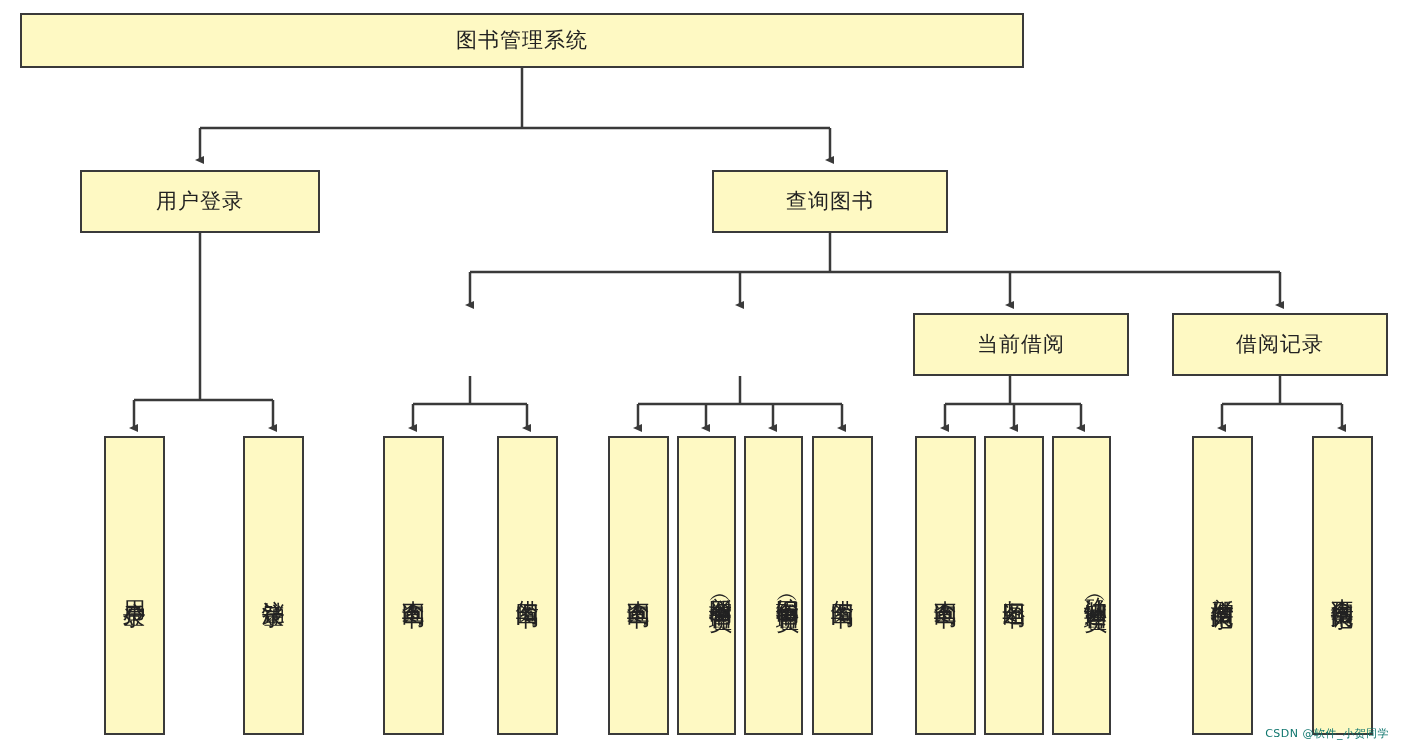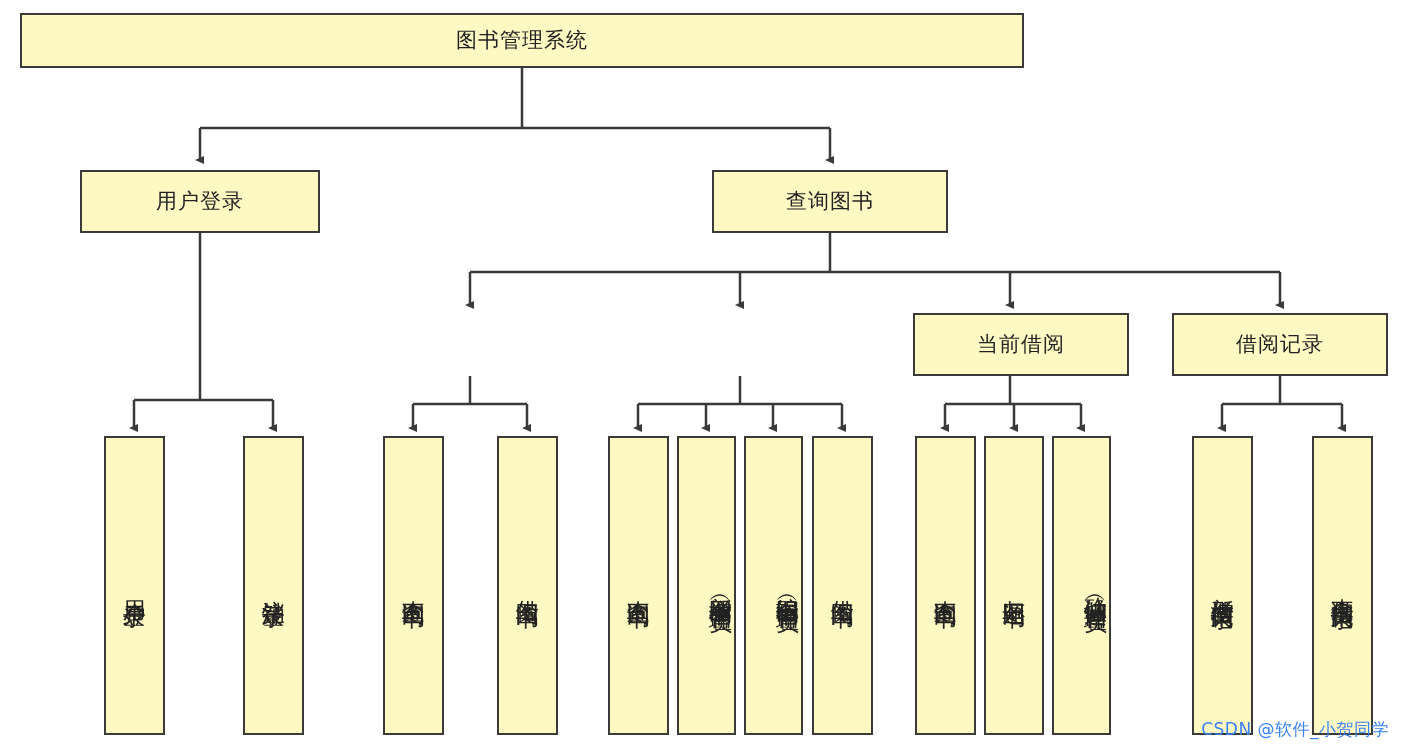--- a/index.html
+++ b/index.html
@@ -60,22 +60,22 @@
     white-space: pre-line;
   }
   .node.v .lbl {
     writing-mode: vertical-rl;
     text-orientation: upright;
   }
   #watermark {
     position: absolute;
     right: 16px;
     bottom: 6px;
-    font-size: 17px;
-    color: #3b82f6;
+    font-size: 11px;
+    color: #0f766e;
     letter-spacing: 0.5px;
     user-select: none;
     white-space: nowrap;
     text-align: center;
   }
 </style>
 </head>
 <body>
 
 <div id="canvas">

